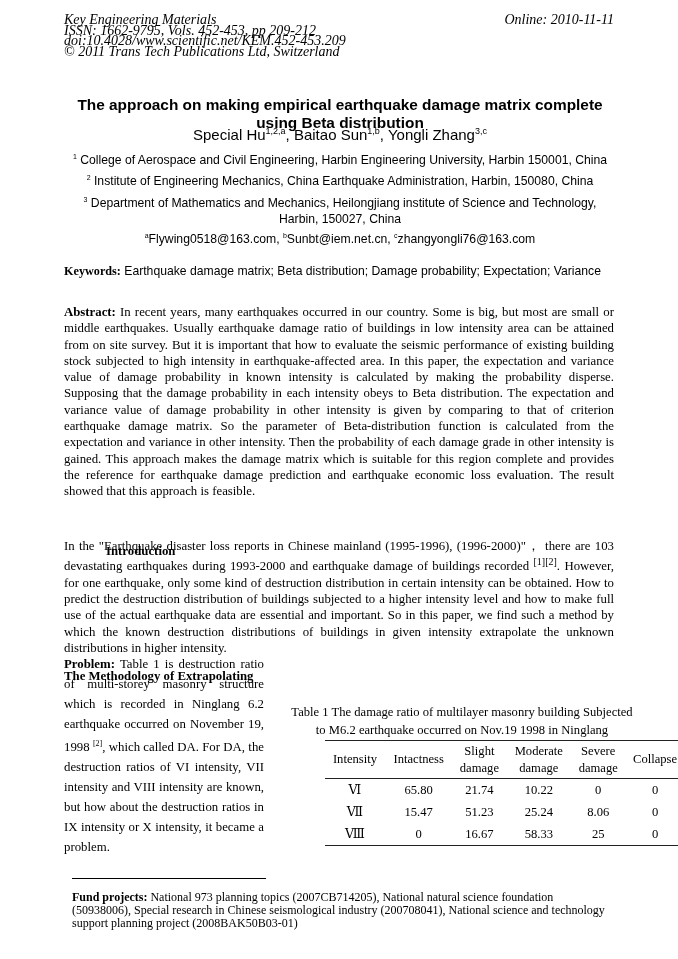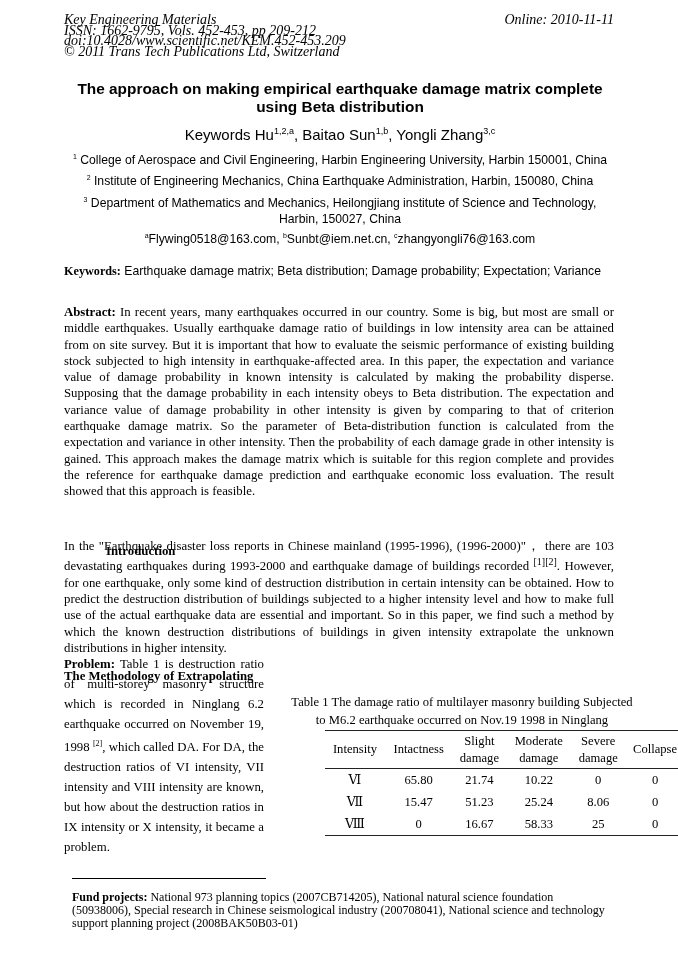--- a/index.html
+++ b/index.html
@@ -4,42 +4,42 @@
 <style>
   html, body { margin: 0; padding: 0; background: #ffffff; }
   body { width: 678px; height: 959px; position: relative; overflow: hidden; color: #000; }
   .serif { font-family: "Liberation Serif", "DejaVu Serif", serif; }
   .sans { font-family: "Liberation Sans", "DejaVu Sans", sans-serif; }
 
   .header { position: absolute; top: 15px; left: 64px; width: 550px; font-size: 14px; line-height: 10.6px; font-style: italic; }
   .header .left div { white-space: nowrap; }
   .header .right { position: absolute; top: 0; right: 0; }
 
-  .title { position: absolute; top: 80px; left: 50px; width: 580px; text-align: center; font-size: 15.4px; font-weight: bold; line-height: 18px; }
+  .title { position: absolute; top: 96px; left: 50px; width: 580px; text-align: center; font-size: 15.4px; font-weight: bold; line-height: 18px; }
   .authors { position: absolute; top: 122px; left: 50px; width: 580px; text-align: center; font-size: 15px; line-height: 18px; }
   .authors sup { font-size: 9px; }
 
   .aff { position: absolute; left: 50px; width: 580px; text-align: center; font-size: 12.2px; line-height: 16px; }
   .aff sup { font-size: 7px; }
 
   .keywords { position: absolute; top: 263px; left: 64px; width: 550px; font-size: 12.2px; line-height: 17px; text-align: justify; }
   .keywords b { font-weight: bold; font-family: Liberation Serif, serif; }
 
   .para { position: absolute; left: 64px; width: 550px; font-size: 12.8px; line-height: 16.3px; text-align: justify; }
   .para b { font-weight: bold; margin-top: 16px; }
   .para sup { font-size: 10px; }
 
   .section-head { position: absolute; left: 64px; font-size: 12.8px; font-weight: bold; }
 
   .left-col { position: absolute; top: 654px; left: 64px; width: 200px; font-size: 12.8px; line-height: 20px; text-align: justify; }
   .left-col b { font-weight: bold; }
   .left-col sup { font-size: 8px; }
 
   .table-wrap { position: absolute; top: 694px; left: 280px; width: 364px; }
-  .table-caption { text-align: center; font-size: 12.6px; line-height: 17.5px; }
+  .table-caption { text-align: center; font-size: 12.6px; line-height: 17.5px; margin-top: 10px; }
   table { width: 360px; border-collapse: collapse; font-size: 12.6px; margin-top: 1px; margin-left: 45px; }
   th, td { text-align: center; font-weight: normal; padding: 0 2px; }
   thead tr { border-top: 1.3px solid #222; border-bottom: 1.3px solid #222; }
   thead th { line-height: 16.5px; padding-top: 2px; padding-bottom: 2px; }
   tbody td { line-height: 22px; }
   tbody tr.last { border-bottom: 1.3px solid #222; }
 
   .fn-rule { position: absolute; top: 878px; left: 72px; width: 194px; height: 0; border-top: 1px solid #000; }
   .footnote { position: absolute; top: 883px; left: 72px; width: 540px; font-size: 12px; line-height: 13.2px; margin-top: 8px; }
   .footnote b { font-weight: bold; }
@@ -56,21 +56,21 @@
   </div>
   <div class="right">Online: 2010-11-11</div>
 </div>
 
 <div class="title sans">
   <div>The approach on making empirical earthquake damage matrix complete</div>
   <div>using Beta distribution</div>
 </div>
 
 <div class="authors sans">
-  <span>Keywords Hu</span><sup>1,2,a</sup>, <span>Baitao Sun</span><sup>1,b</sup>, <span>Yongli Zhang</span><sup>3,c</sup>
+  <span>Special Hu</span><sup>1,2,a</sup>, <span>Baitao Sun</span><sup>1,b</sup>, <span>Yongli Zhang</span><sup>3,c</sup>
 </div>
 
 <div class="aff sans" style="top:149px;">
   <sup>1</sup> <span>College of Aerospace and Civil Engineering, Harbin Engineering University, Harbin 150001, China</span>
 </div>
 <div class="aff sans" style="top:170px;">
   <sup>2</sup> <span>Institute of Engineering Mechanics, China Earthquake Administration, Harbin, 150080, China</span>
 </div>
 <div class="aff sans" style="top:192px;">
   <div><sup>3</sup> <span>Department of Mathematics and Mechanics, Heilongjiang institute of Science and Technology,</span></div>

